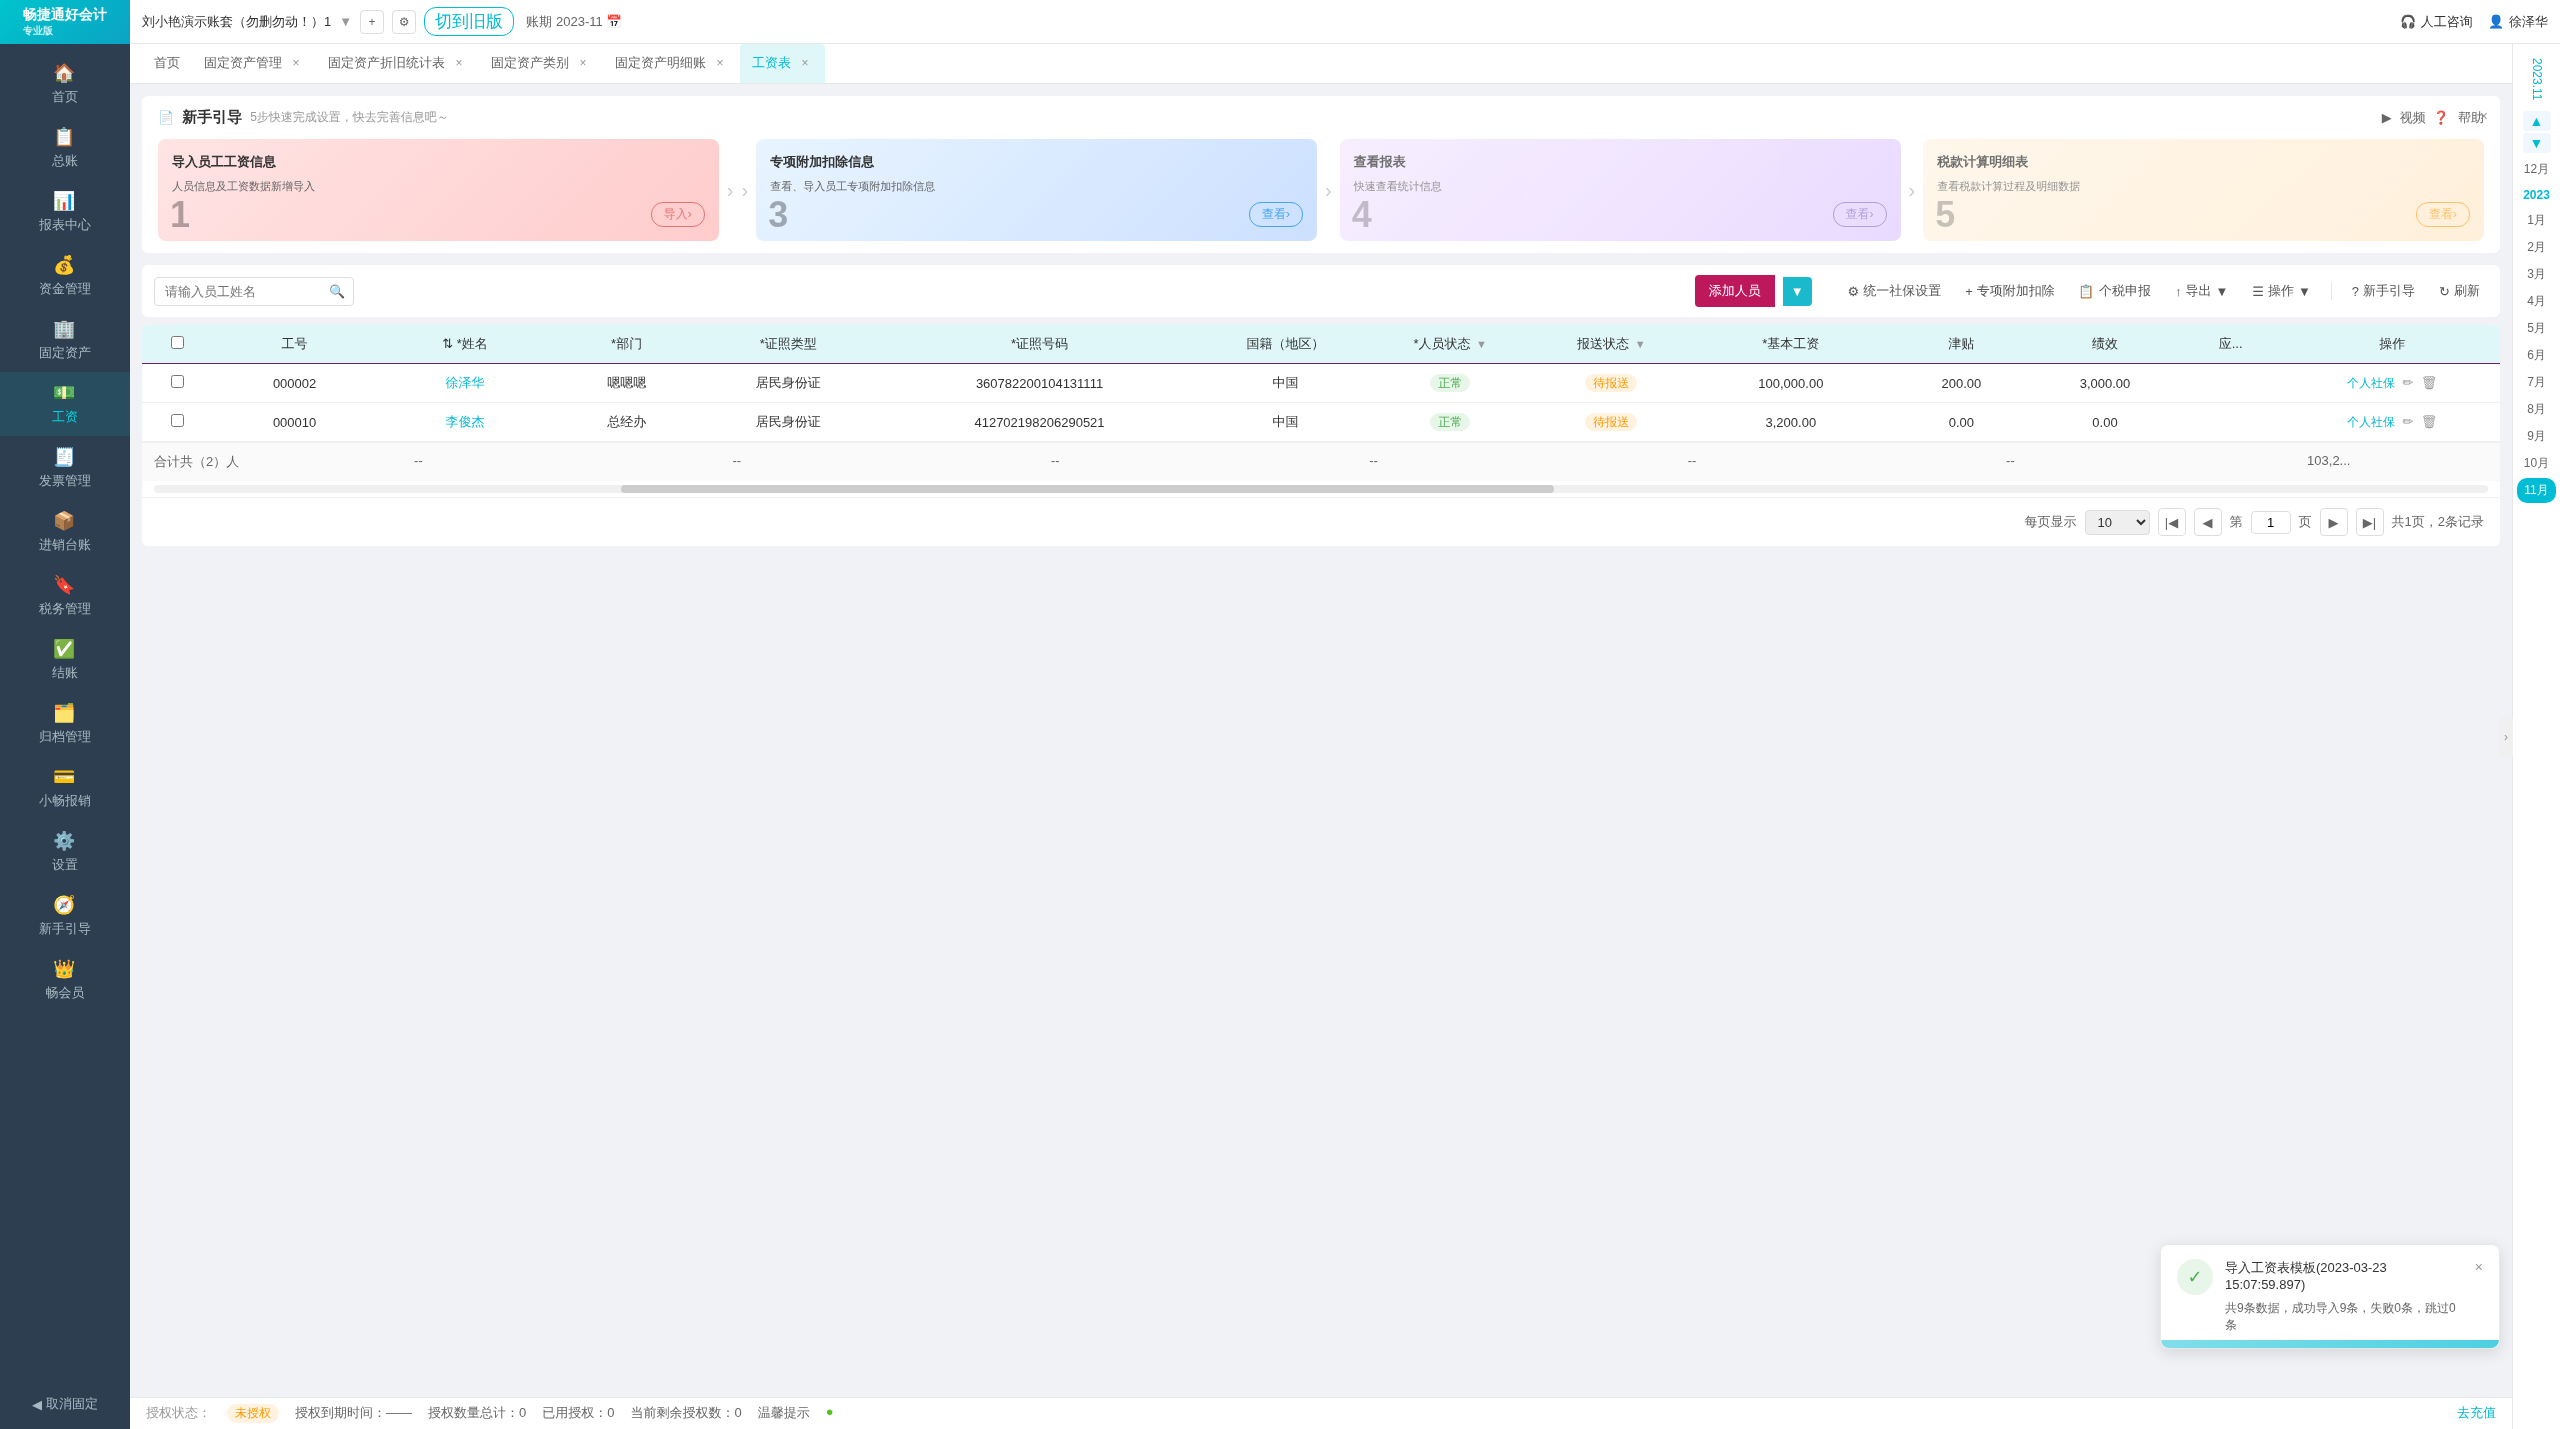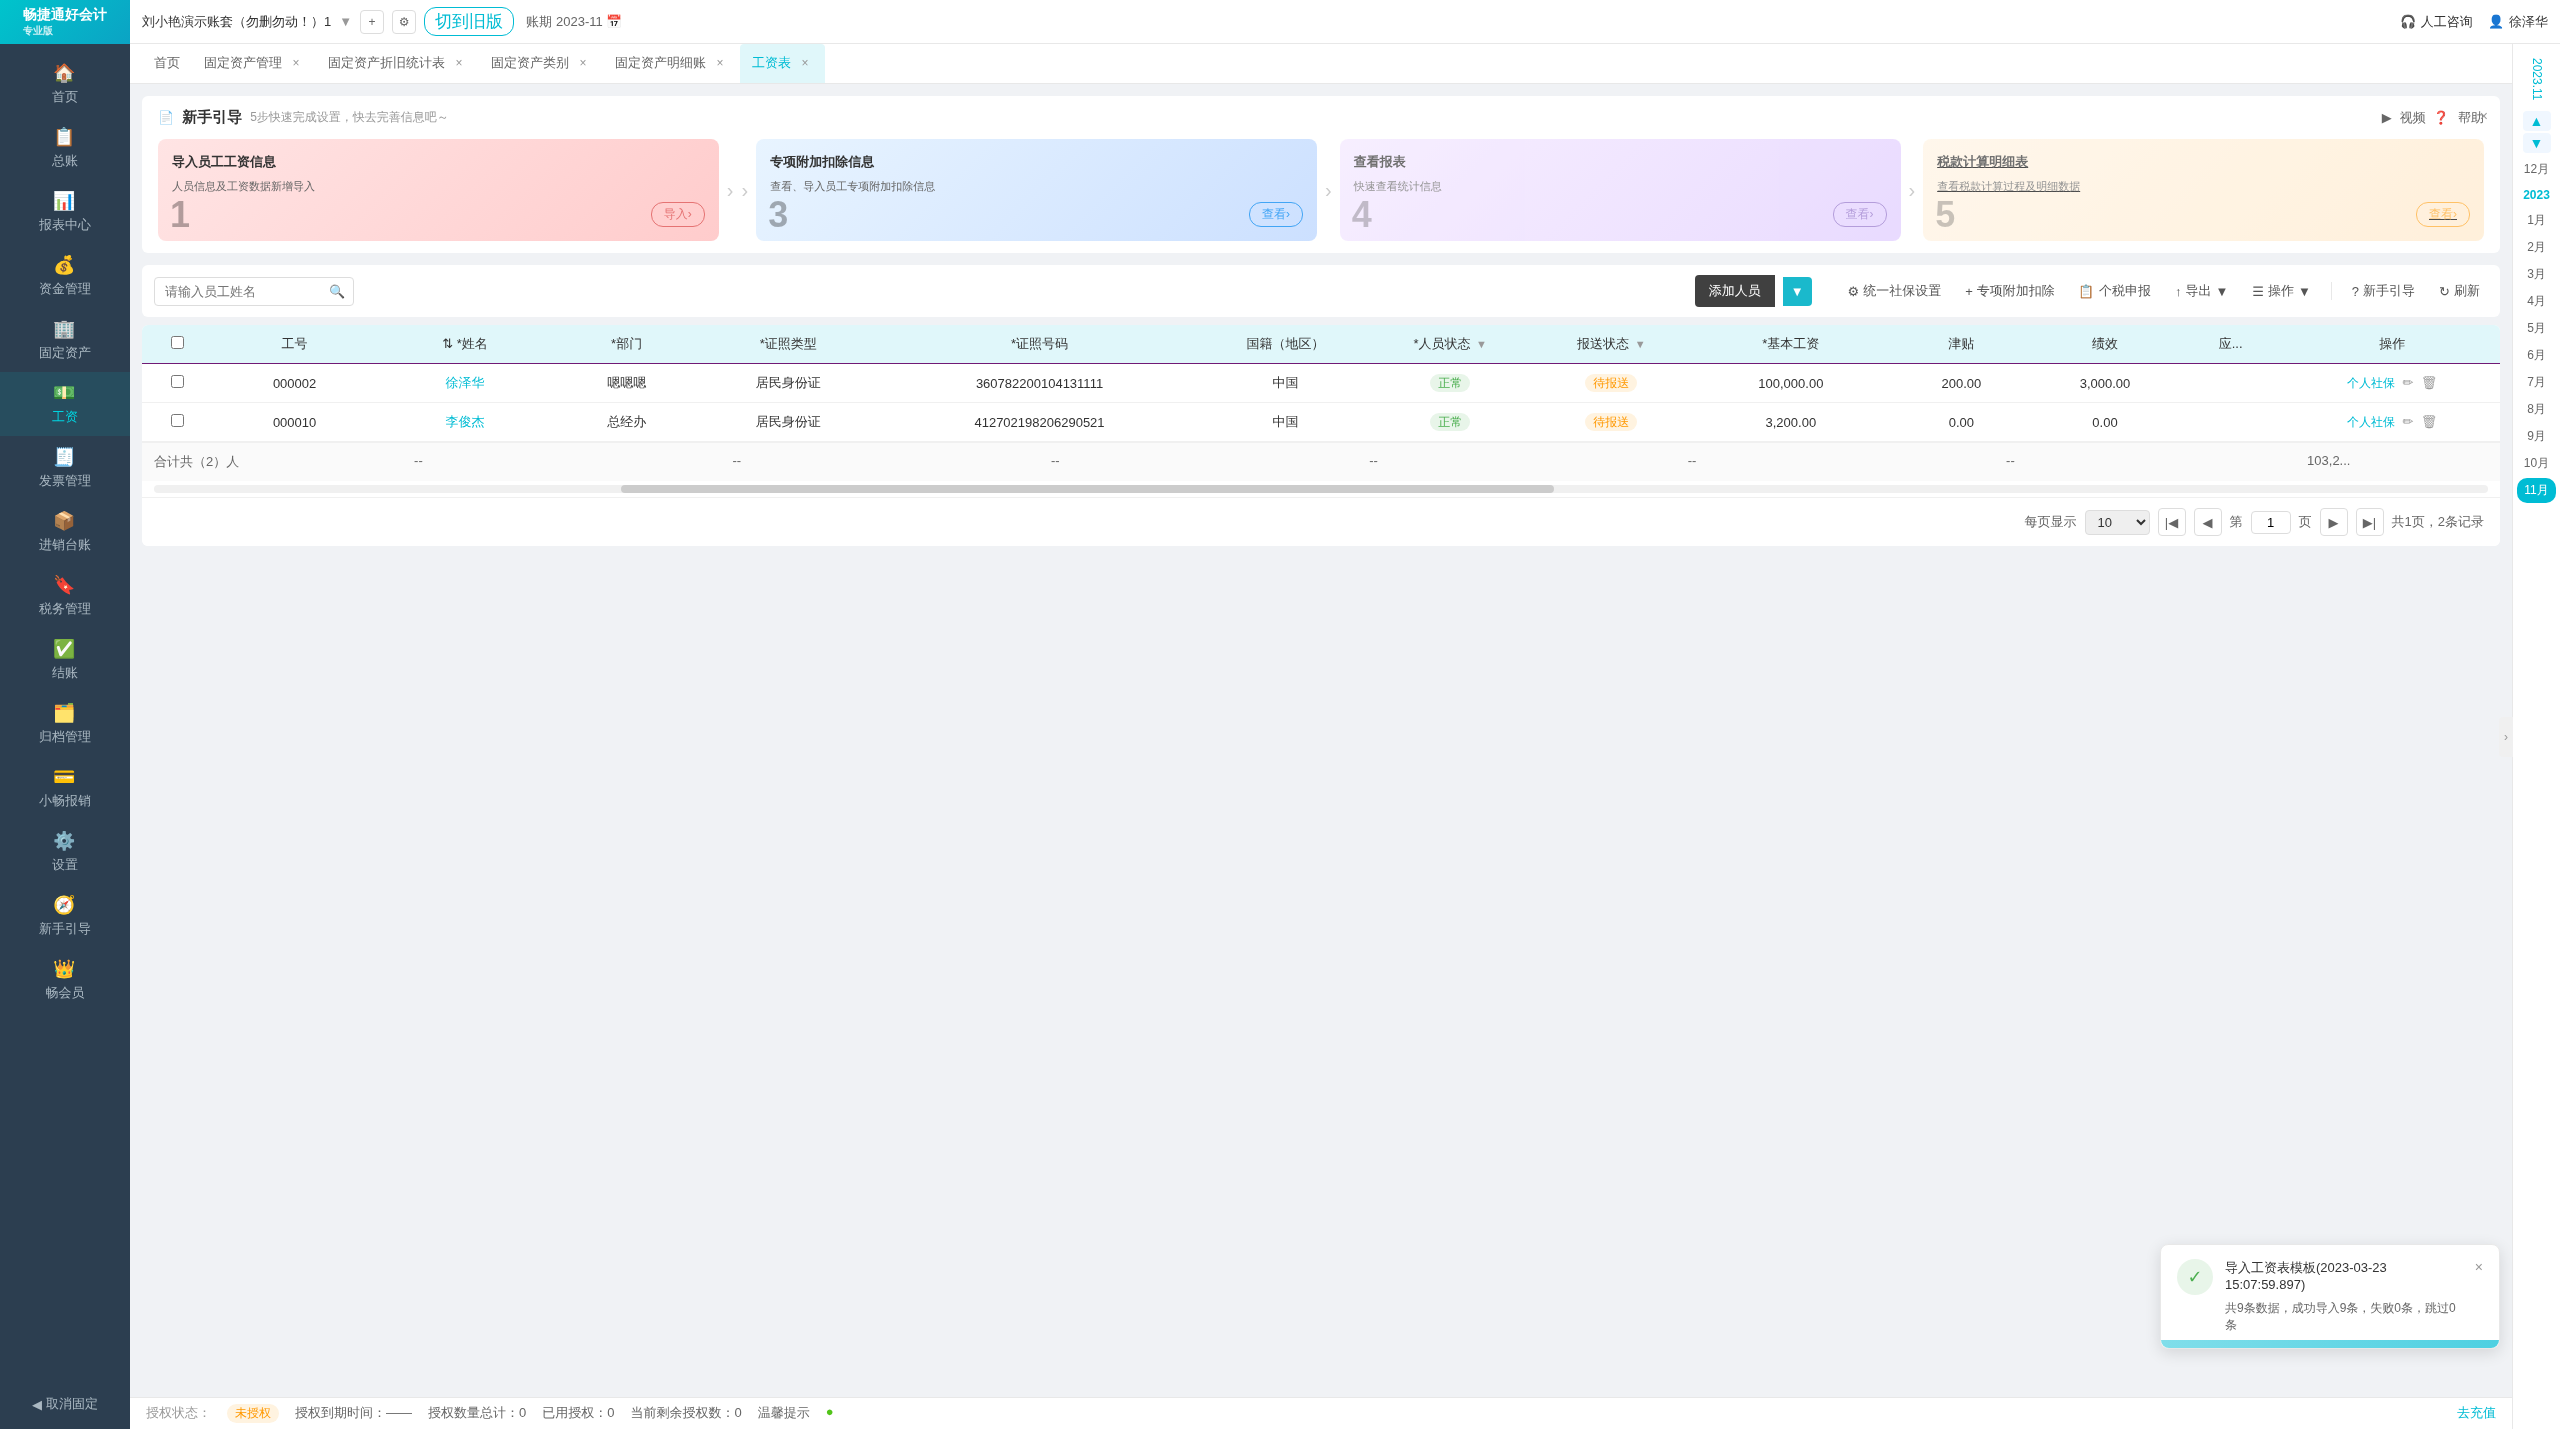--- a/index.html
+++ b/index.html
@@ -228,21 +228,21 @@
       padding: 14px;
       display: flex;
       flex-direction: column;
       gap: 8px;
       position: relative;
     }
     .wizard-step-1 { background: linear-gradient(135deg, #ffe4e4, #ffcccc); }
     .wizard-step-2 { background: linear-gradient(135deg, #e4f4e4, #cceecc); }
     .wizard-step-3 { background: linear-gradient(135deg, #e8f4ff, #cce0ff); }
     .wizard-step-4 { background: linear-gradient(135deg, #f4e8ff, #e0ccff); opacity: 0.7; }
-    .wizard-step-5 { background: linear-gradient(135deg, #fff4e4, #ffeacc); opacity: 0.7; text-decoration: underline; }
+    .wizard-step-5 { background: linear-gradient(135deg, #fff4e4, #ffeacc); opacity: 0.7; }
     .wizard-step-title { font-weight: bold; color: #333; font-size: 13px; }
     .wizard-step-desc { color: #666; font-size: 11px; line-height: 1.4; }
     .wizard-arrow {
       display: flex;
       align-items: center;
       color: #ccc;
       font-size: 20px;
       flex-shrink: 0;
     }
     .wizard-step-num {
@@ -299,21 +299,21 @@
       color: #333;
       width: 200px;
     }
     .search-icon {
       position: absolute;
       right: 8px;
       color: #999;
       cursor: pointer;
     }
     .add-btn {
-      background: #404040;
+      background: #be185d;
       color: #fff;
       border: none;
       border-radius: 4px;
       padding: 7px 14px;
       font-size: 13px;
       cursor: pointer;
       display: flex;
       align-items: center;
       gap: 4px;
       margin-left: auto;

